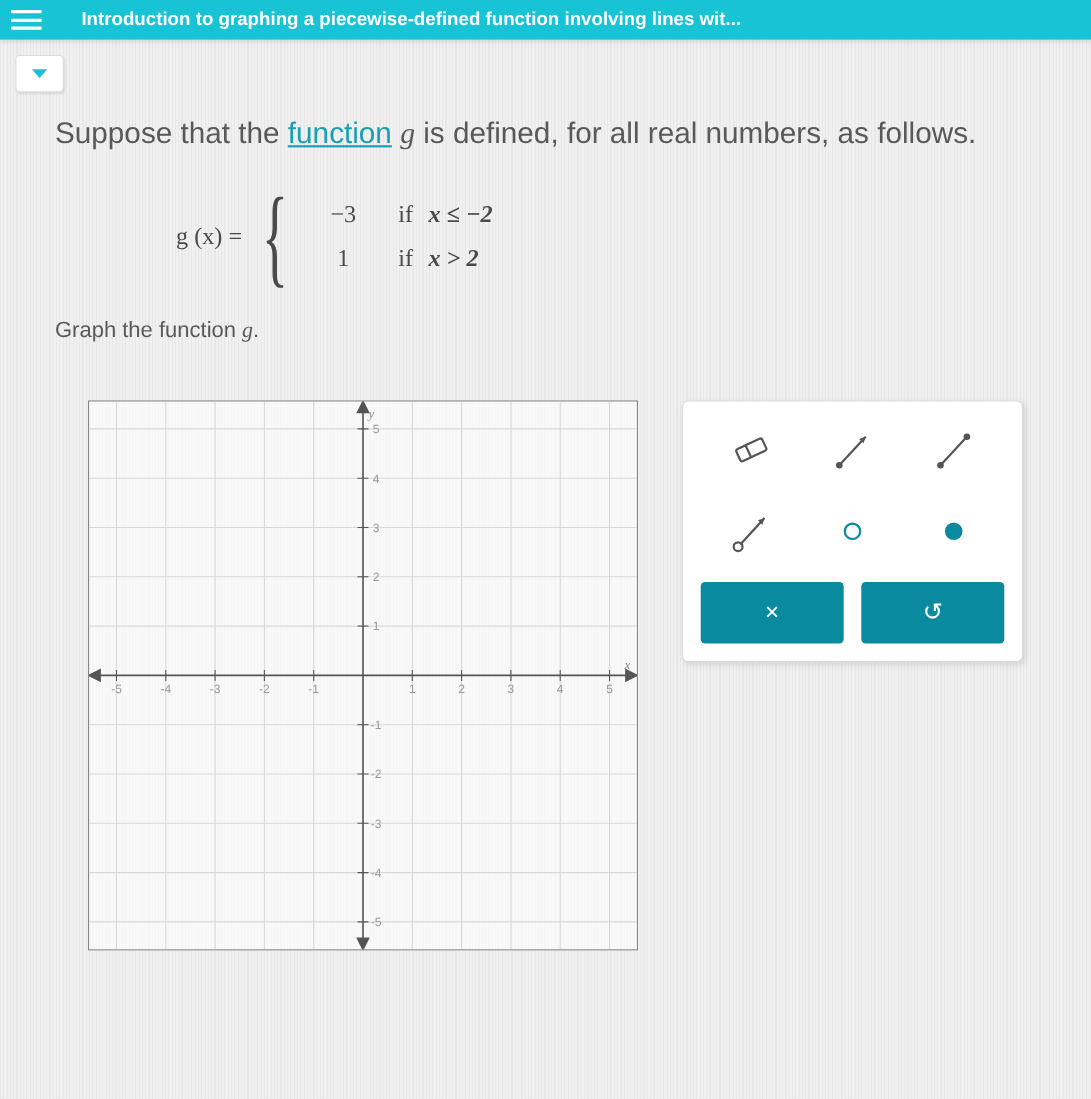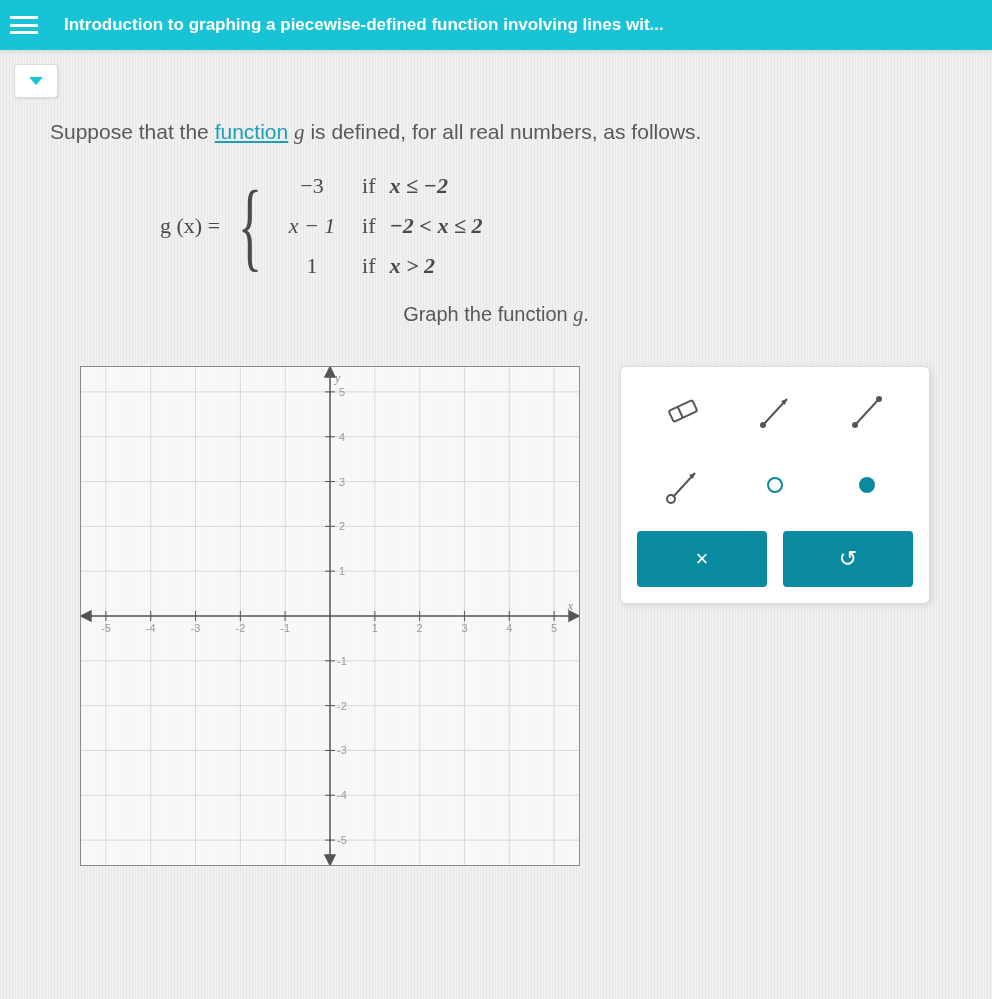--- a/index.html
+++ b/index.html
@@ -6,25 +6,25 @@
   body {
     font-family: -apple-system, BlinkMacSystemFont, "Segoe UI", Arial, sans-serif;
     background: repeating-linear-gradient(90deg, #e8e8e8 0, #e8e8e8 1px, #f0f0f0 1px, #f0f0f0 3px);
     width: 992px;
     height: 999px;
     overflow: hidden;
     color: #4a4a4a;
   }
   .header {
     background: #18c3d6;
-    height: 50px;
+    height: 36px;
     display: flex;
     align-items: center;
     padding: 0 10px;
-    gap: 26px;
+    gap: 36px;
     box-shadow: 0 2px 4px rgba(0,0,0,0.1);
   }
   .hamburger {
     width: 28px;
     height: 22px;
     display: flex;
     flex-direction: column;
     justify-content: space-between;
     cursor: pointer;
     padding: 2px 0;
@@ -41,21 +41,21 @@
     cursor:pointer;
     box-shadow: 1px 1px 2px rgba(0,0,0,0.1);
   }
   .chevron-down {
     width:0; height:0;
     border-left:7px solid transparent;
     border-right:7px solid transparent;
     border-top:8px solid #18c3d6;
   }
   .content { padding: 22px 50px 0 50px; }
-  .intro { font-size: 21px; color:#595959; }
+  .intro { font-size: 27px; color:#595959; }
   .intro .link { color:#1a9fb3; text-decoration: underline; cursor:pointer; }
   .intro .ital { font-style: italic; font-family: "Times New Roman", serif; }
   .piecewise {
     margin: 28px 0 24px 110px;
     font-family: "Times New Roman", serif;
     font-size: 22px;
     color:#4a4a4a;
     display:flex;
     align-items:center;
     gap: 4px;
@@ -67,21 +67,21 @@
     font-weight: 100;
     transform: scaleX(0.5);
     margin: 0 -6px 0 2px;
   }
   .cases { display:flex; flex-direction:column; gap:14px; }
   .case-row { display:flex; }
   .case-val { width: 80px; text-align:center; }
   .case-cond { padding-left: 10px; }
   .case-cond .if { font-style: normal; margin-right: 14px; }
   .case-cond .math { font-style: italic; font-weight: bold; }
-  .graph-prompt { font-size: 20px; color:#595959; margin-bottom: 40px; text-align: center; }
+  .graph-prompt { font-size: 20px; color:#595959; margin-bottom: 52px; }
   .graph-prompt .ital { font-style: italic; font-family:"Times New Roman", serif; }
   .workspace { display:flex; gap: 40px; align-items:flex-start; padding-left: 30px; }
   .graph-box {
     width: 500px; height: 500px;
     background: rgba(255,255,255,0.6);
     border: 1px solid #888;
     position: relative;
   }
   .graph-box svg { width:100%; height:100%; }
   .axis-label-y { position:absolute; top:4px; left:254px; font-size:12px; font-style:italic; font-family:"Times New Roman",serif; color:#888; }
@@ -146,26 +146,20 @@
   </p>
 
   <div class="piecewise">
     <span class="lhs">g (x) =</span>
     <span class="brace">{</span>
     <div class="cases">
       <div class="case-row">
         <span class="case-val">−3</span>
         <span class="case-cond">
           <span class="if">if</span><span class="math">x ≤ −2</span>
-        </span>
-      </div>
-      <div class="case-row">
-        <span class="case-val" style="font-style:italic">x − 1</span>
-        <span class="case-cond">
-          <span class="if">if</span><span class="math">−2 &lt; x ≤ 2</span>
         </span>
       </div>
       <div class="case-row">
         <span class="case-val">1</span>
         <span class="case-cond">
           <span class="if">if</span><span class="math">x &gt; 2</span>
         </span>
       </div>
     </div>
   </div>

